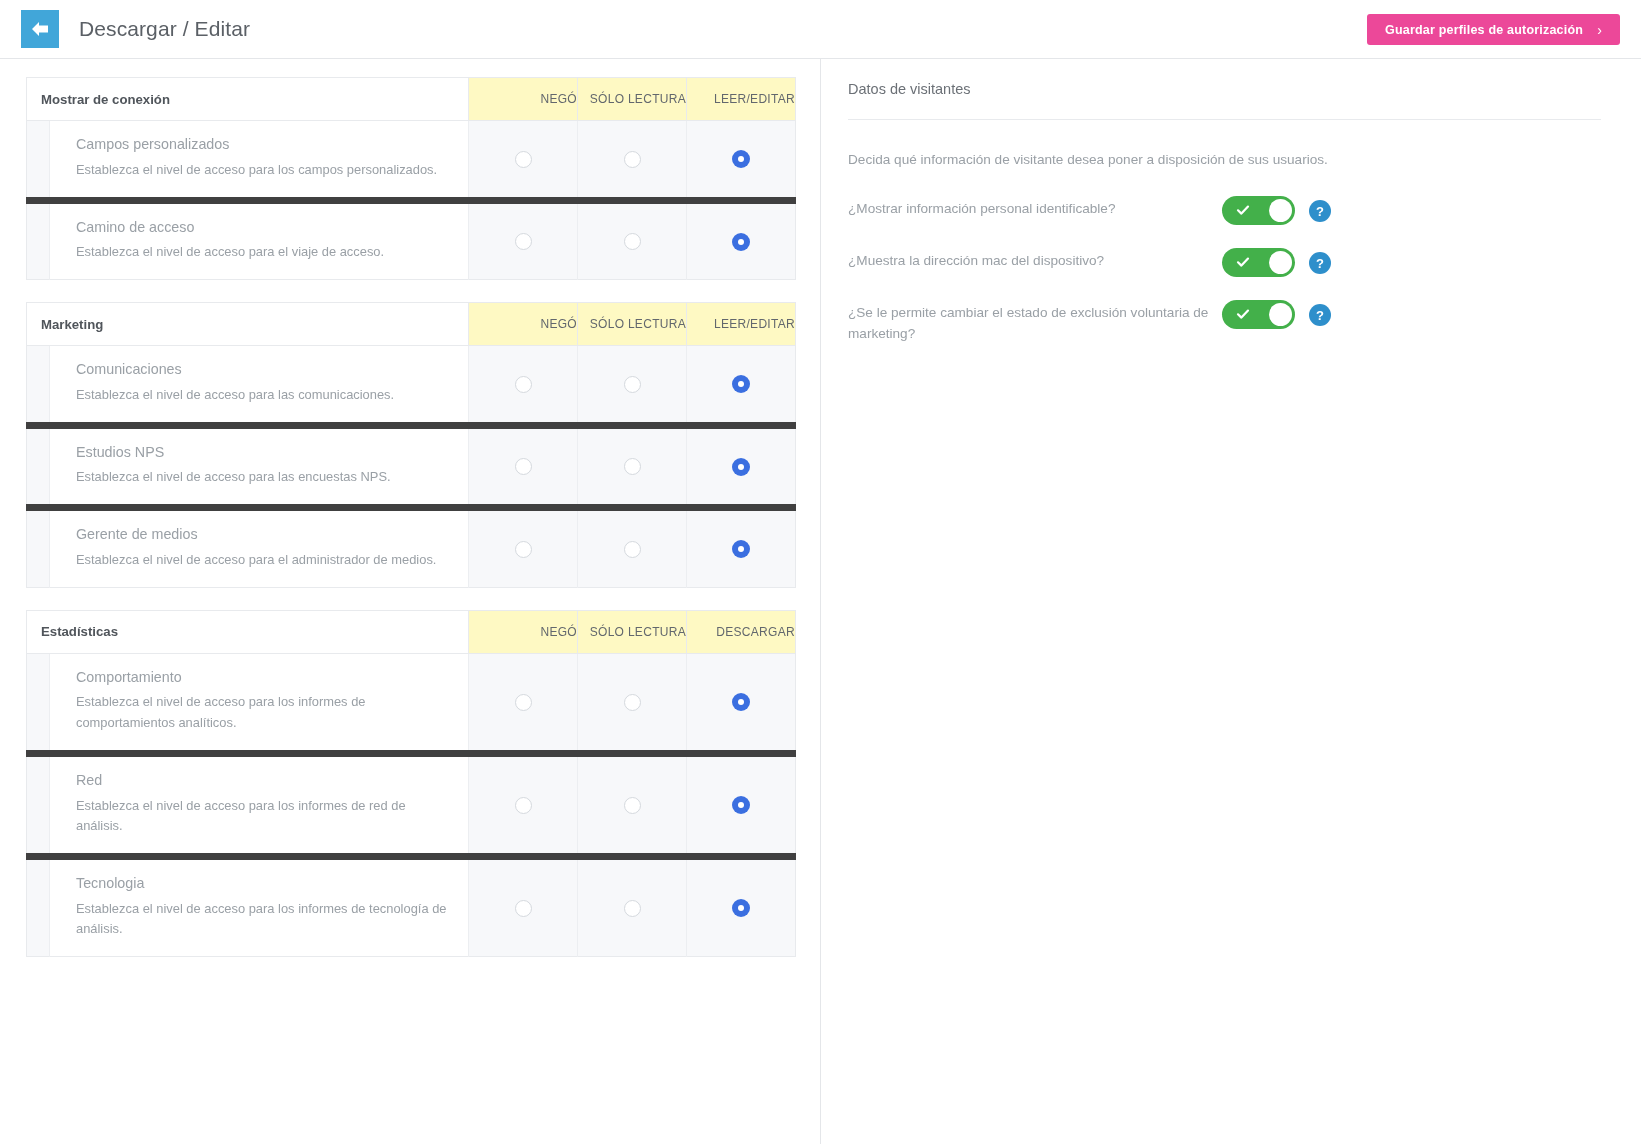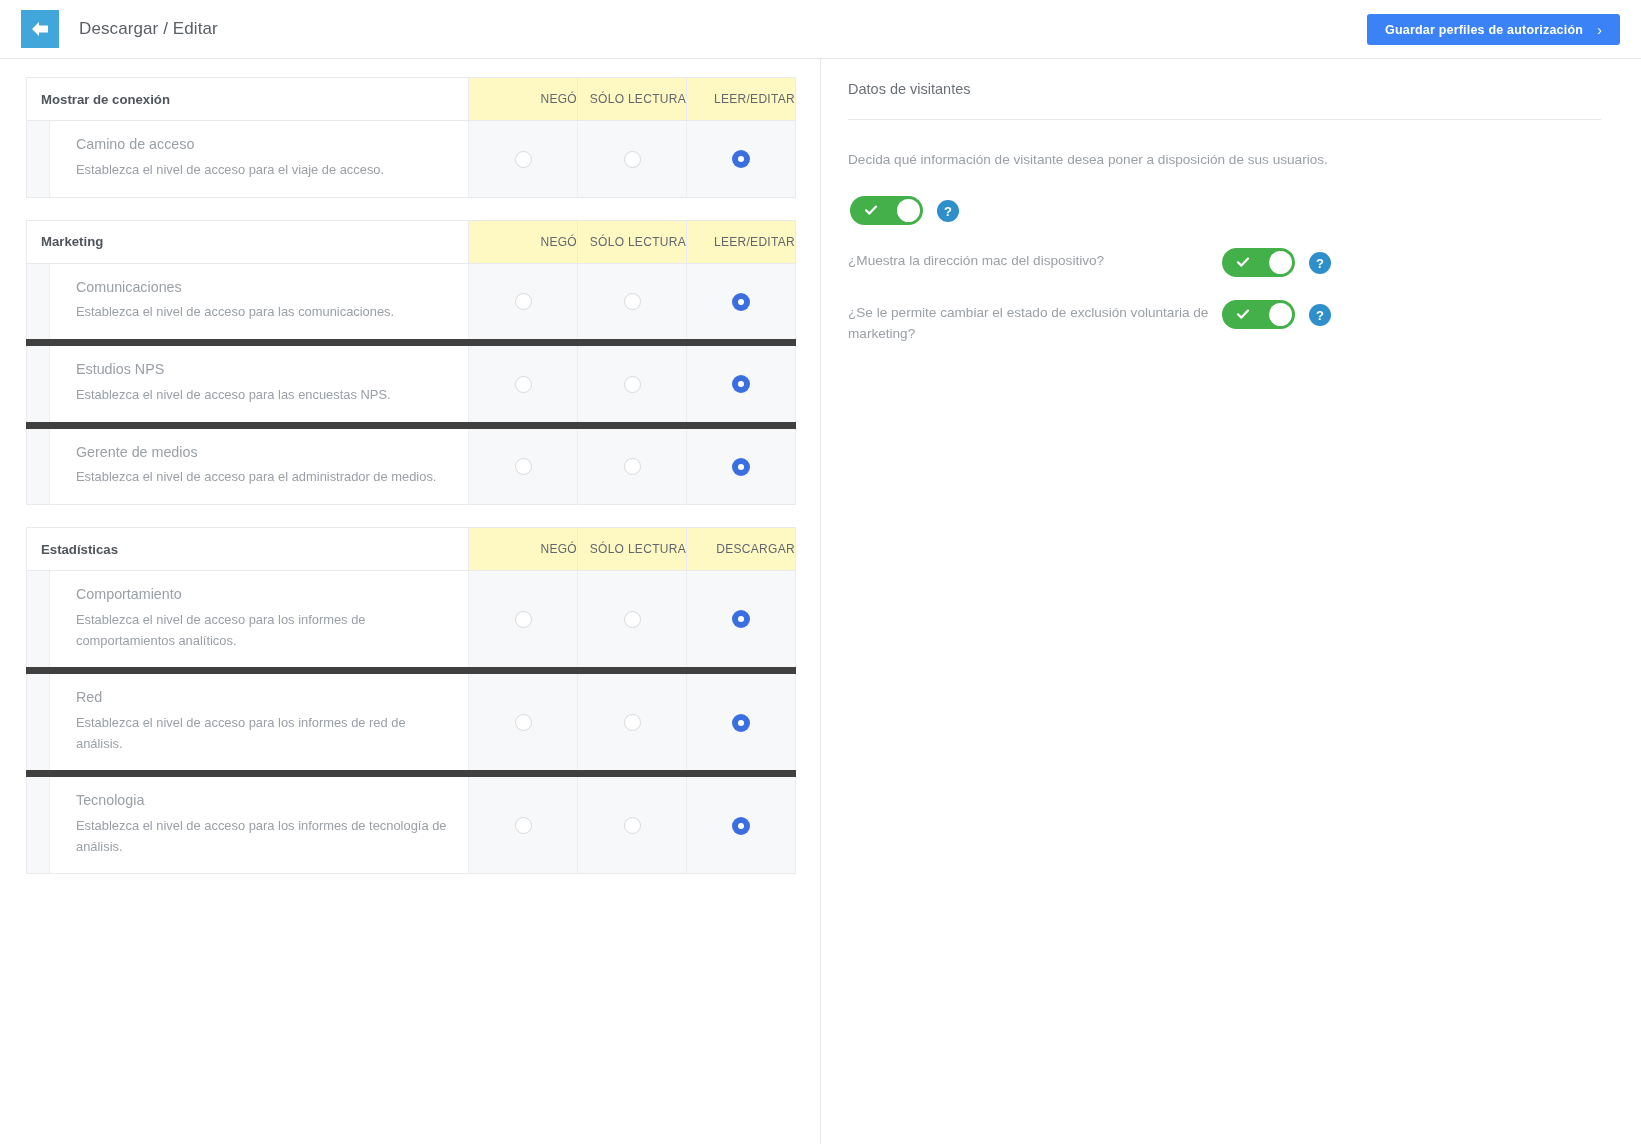--- a/index.html
+++ b/index.html
@@ -28,29 +28,29 @@
     background: #41a6d9;
     display: flex;
     align-items: center;
     justify-content: center;
     cursor: pointer;
     flex: none;
   }
   .back-btn svg { display: block; }
   .topbar-title {
     margin-left: 20px;
-    font-size: 17px;
+    font-size: 21px;
     color: #5b6066;
     letter-spacing: .1px;
   }
   .save-btn {
     position: absolute;
     right: 21px; top: 14px;
     height: 31px;
-    background: #3b82f6;
+    background: #ec4899;
     color: #ffffff;
     border: none;
     border-radius: 3px;
     padding: 0 18px;
     font-size: 12.5px;
     font-weight: bold;
     font-family: "Liberation Sans", sans-serif;
     letter-spacing: .2px;
     cursor: pointer;
     display: flex;
@@ -289,20 +289,30 @@
               <th class="section-title" colspan="2">Mostrar de conexión</th>
               <th class="opt-head">NEGÓ</th>
               <th class="opt-head">SÓLO LECTURA</th>
               <th class="opt-head">LEER/EDITAR</th>
             </tr>
           </thead>
           <tbody>
             <tr>
               <td class="gutter"></td>
               <td class="label-cell">
+                <div class="row-title">Campos personalizados</div>
+                <div class="row-desc">Establezca el nivel de acceso para los campos personalizados.</div>
+              </td>
+              <td class="opt-cell"><span class="radio"></span></td>
+              <td class="opt-cell"><span class="radio"></span></td>
+              <td class="opt-cell"><span class="radio checked"></span></td>
+            </tr>
+            <tr>
+              <td class="gutter"></td>
+              <td class="label-cell">
                 <div class="row-title">Camino de acceso</div>
                 <div class="row-desc">Establezca el nivel de acceso para el viaje de acceso.</div>
               </td>
               <td class="opt-cell"><span class="radio"></span></td>
               <td class="opt-cell"><span class="radio"></span></td>
               <td class="opt-cell"><span class="radio checked"></span></td>
             </tr>
           </tbody>
         </table>
         <table class="perm-table">
@@ -407,20 +417,21 @@
   </div>
 
   <div class="divider-v"></div>
 
   <div class="right-pane">
     <div class="rp-title">Datos de visitantes</div>
     <div class="rp-rule"></div>
     <div class="rp-intro">Decida qué información de visitante desea poner a disposición de sus usuarios.</div>
     <div id="toggles-host">
         <div class="toggle-row">
+          <div class="tlabel">¿Mostrar información personal identificable?</div>
           <div class="switch">
             <svg class="tick" viewBox="0 0 14 14">
               <path d="M2 7.3 L5.4 10.6 L12 3.6" stroke="#ffffff" stroke-width="2.2" fill="none" stroke-linecap="round" stroke-linejoin="round"></path>
             </svg>
             <div class="knob"></div>
           </div>
           <div class="help">?</div>
         </div>
         <div class="toggle-row">
           <div class="tlabel">¿Muestra la dirección mac del dispositivo?</div>

